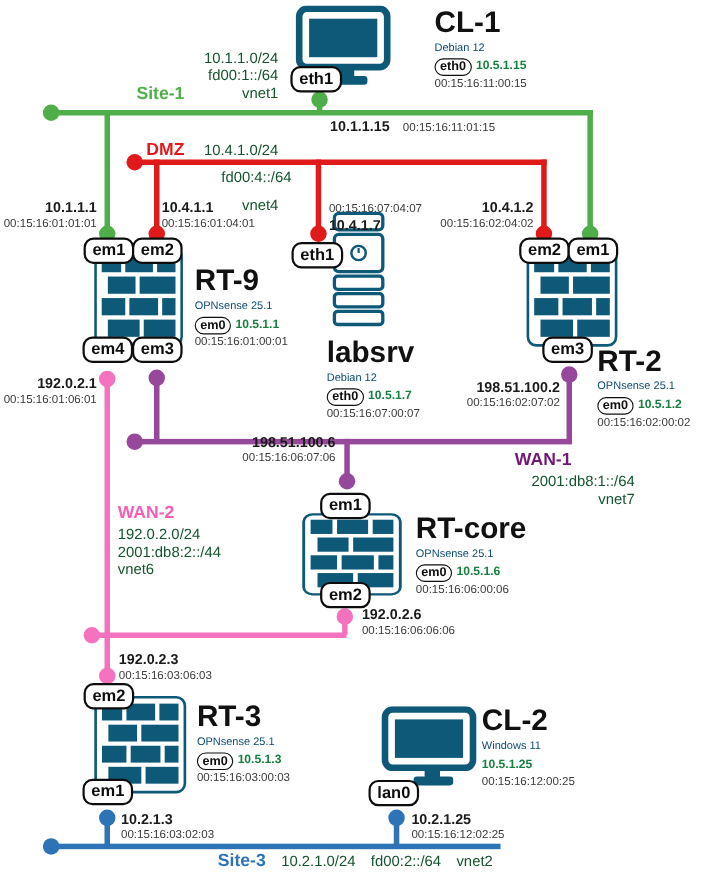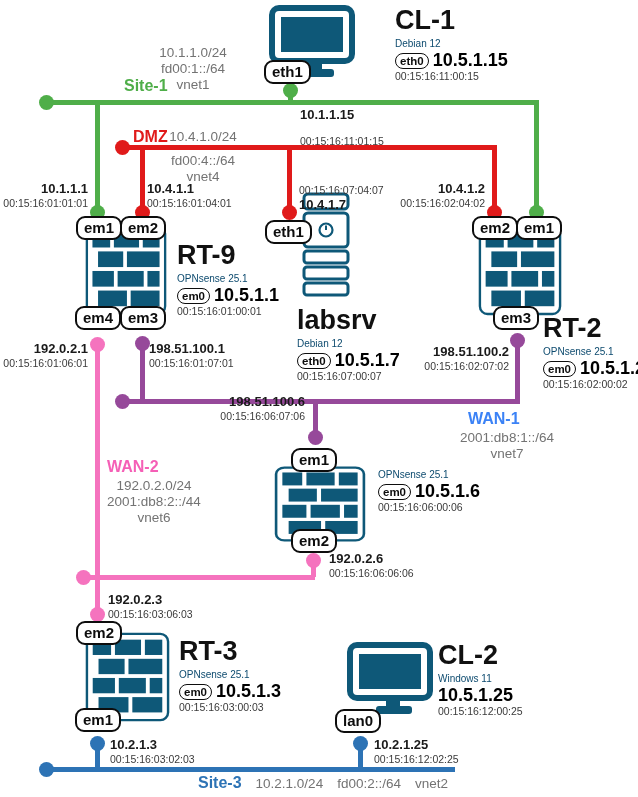--- a/index.html
+++ b/index.html
@@ -2,38 +2,38 @@
 <html><head>
 <meta charset="utf-8">
 <style>
   html,body { margin:0; padding:0; background:#fff; font-family:"Liberation Sans", sans-serif; }
   #canvas { position:relative; width:638px; height:797px; background:#fff; overflow:hidden; }
   .line { position:absolute; z-index:1; }
   .dot  { position:absolute; width:15px; height:15px; border-radius:50%; z-index:3; }
   .icon { position:absolute; z-index:2; }
   .tab  { position:absolute; z-index:4; background:#fff; border:2px solid #0d0d0d; border-radius:9px;
           padding:0 6px; font-size:15px; font-weight:bold; color:#0d0d0d; line-height:20px; white-space:nowrap; }
-  .portlbl { position:absolute; z-index:2;flex-direction:column; }
+  .portlbl { position:absolute; z-index:2; }
   .ralign  { text-align:right; }
   .ip  { font-size:13px; font-weight:bold; color:#1a1a1a; line-height:15px; white-space:nowrap; }
   .mac { font-size:10.5px; color:#3a3a3a; line-height:14px; white-space:nowrap; }
   .netname { position:absolute; z-index:2; font-size:16px; font-weight:bold; white-space:nowrap; }
-  .netinfo { position:absolute; z-index:2; font-size:13.5px; color:#737373; line-height:16px; white-space:nowrap;text-align:center; }
+  .netinfo { position:absolute; z-index:2; font-size:13.5px; color:#14532d; line-height:16px; white-space:nowrap; }
   .devblock { position:absolute; z-index:2; }
   .devtitle { font-size:27px; font-weight:bold; color:#111; line-height:29px; }
   .devos    { font-size:10px; color:#0c4a6e; line-height:17px; }
   .deviprow { display:flex; align-items:center; gap:4px; line-height:17px; }
-  .devip    { font-size:18px; font-weight:bold; color:#000000; white-space:nowrap; }
+  .devip    { font-size:11px; font-weight:bold; color:#15803d; white-space:nowrap; }
   .devmac   { font-size:10.5px; color:#3a3a3a; line-height:14px; white-space:nowrap; }
   .badge { border:1.5px solid #0d0d0d; border-radius:8px; padding:0 4px; font-size:11.5px; font-weight:bold;
            line-height:14px; color:#0d0d0d; background:#fff; white-space:nowrap; }
   .flexrow { display:flex; align-items:baseline; }
   .bg-site1{background:#4fae49} .bg-dmz{background:#e01a1a} .bg-wan1{background:#96499a}
   .bg-wan2{background:#f573be} .bg-site2{background:#2d73b5}
-  .tx-site1{color:#4fae49} .tx-dmz{color:#e01a1a} .tx-wan1{color:#3b82f6}
+  .tx-site1{color:#4fae49} .tx-dmz{color:#e01a1a} .tx-wan1{color:#701a75}
   .tx-wan2{color:#f55fb6} .tx-site2{color:#2d73b5}
 </style>
 </head>
 <body>
 
 <div id="canvas">
 
   <div class="line bg-site1" style="left:43px;top:100px;width:496px;height:5px"></div>
   <div class="line bg-site1" style="left:534px;top:100px;width:5px;height:110px"></div>
   <div class="line bg-site1" style="left:95px;top:100px;width:5px;height:108px"></div>
@@ -205,20 +205,21 @@
     <div class="devtitle">RT-2</div>
     <div class="devos">OPNsense 25.1</div>
     <div class="deviprow">
         <span class="badge">em0</span>
         <span class="devip">10.5.1.2</span>
       </div>
     <div class="devmac">00:15:16:02:00:02</div>
   </div>
 
   <div class="devblock" style="left:378px;top:466px">
+    <div class="devtitle">RT-core</div>
     <div class="devos">OPNsense 25.1</div>
     <div class="deviprow">
         <span class="badge">em0</span>
         <span class="devip">10.5.1.6</span>
       </div>
     <div class="devmac">00:15:16:06:00:06</div>
   </div>
 
   <div class="devblock" style="left:179px;top:637px">
     <div class="devtitle">RT-3</div>
@@ -241,22 +242,22 @@
 
   <div class="netname tx-site1" style="left:124px;top:77px">Site-1</div>
   <div class="netinfo ralign" style="left:133px;top:45px;width:120px">
     <div>10.1.1.0/24</div>
     <div>fd00:1::/64</div>
     <div>vnet1</div>
   </div>
 
   <div class="netname tx-dmz" style="left:133px;top:128px">DMZ</div>
   <div class="netinfo ralign" style="left:153px;top:129px;width:100px">10.4.1.0/24</div>
-  <div class="netinfo ralign" style="left:153px;top:153px;width:100px">fd00:4::/64</div>
-  <div class="netinfo ralign" style="left:153px;top:169px;width:100px">vnet4</div>
+  <div class="netinfo ralign" style="left:165px;top:153px;width:100px">fd00:4::/64</div>
+  <div class="netinfo ralign" style="left:153px;top:179px;width:100px">vnet4</div>
 
   <div class="netname tx-wan1" style="left:468px;top:410px">WAN-1</div>
   <div class="netinfo ralign" style="left:437px;top:430px;width:140px">
     <div>2001:db8:1::/64</div>
     <div>vnet7</div>
   </div>
 
   <div class="netname tx-wan2" style="left:107px;top:458px">WAN-2</div>
   <div class="netinfo" style="left:107px;top:478px">
     <div>192.0.2.0/24</div>
@@ -295,24 +296,20 @@
     <div class="ip">10.4.1.2</div>
     <div class="mac">00:15:16:02:04:02</div>
   </div>
 
 
   <div class="portlbl ralign" style="left:0;top:341px;width:88px">
     <div class="ip">192.0.2.1</div>
     <div class="mac">00:15:16:01:06:01</div>
   </div>
 
-  <div class="portlbl" style="left:149px;top:341px">
-    <div class="ip">198.51.100.1</div>
-    <div class="mac">00:15:16:01:07:01</div>
-  </div>
 
   <div class="portlbl ralign" style="left:409px;top:344px;width:100px">
     <div class="ip">198.51.100.2</div>
     <div class="mac">00:15:16:02:07:02</div>
   </div>
 
   <div class="portlbl ralign" style="left:205px;top:394px;width:100px">
     <div class="ip">198.51.100.6</div>
     <div class="mac">00:15:16:06:07:06</div>
   </div>

